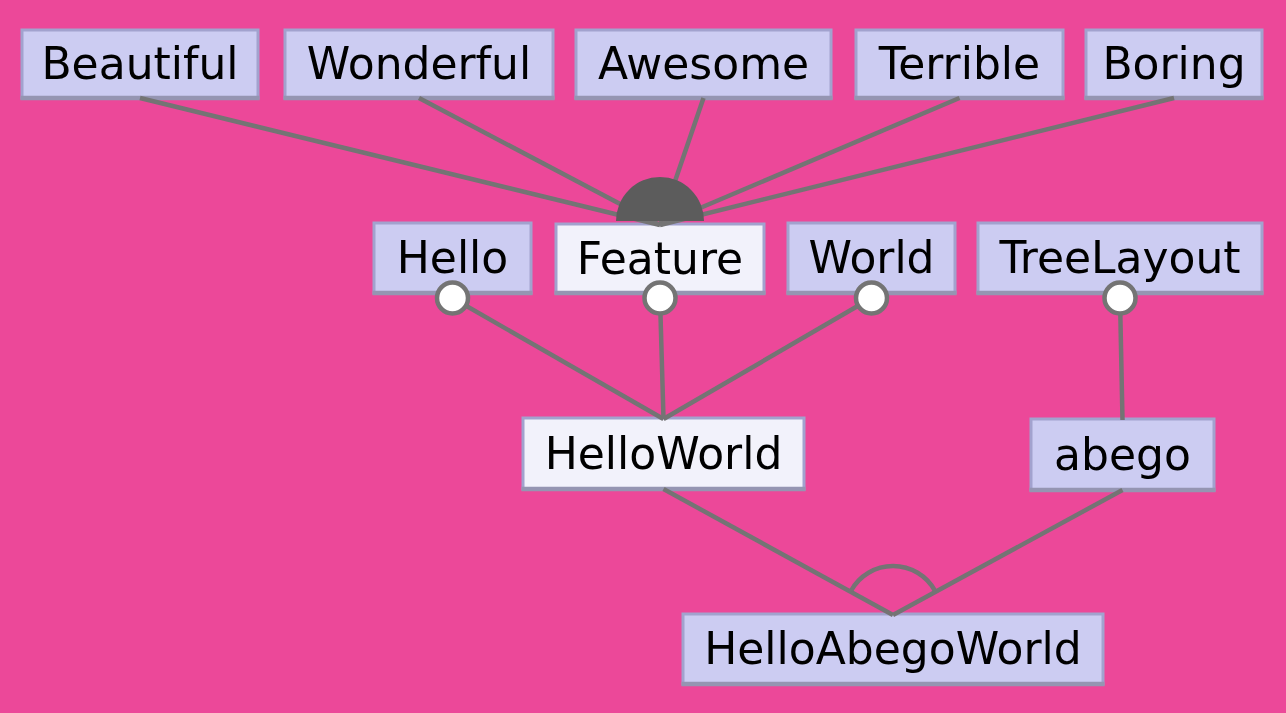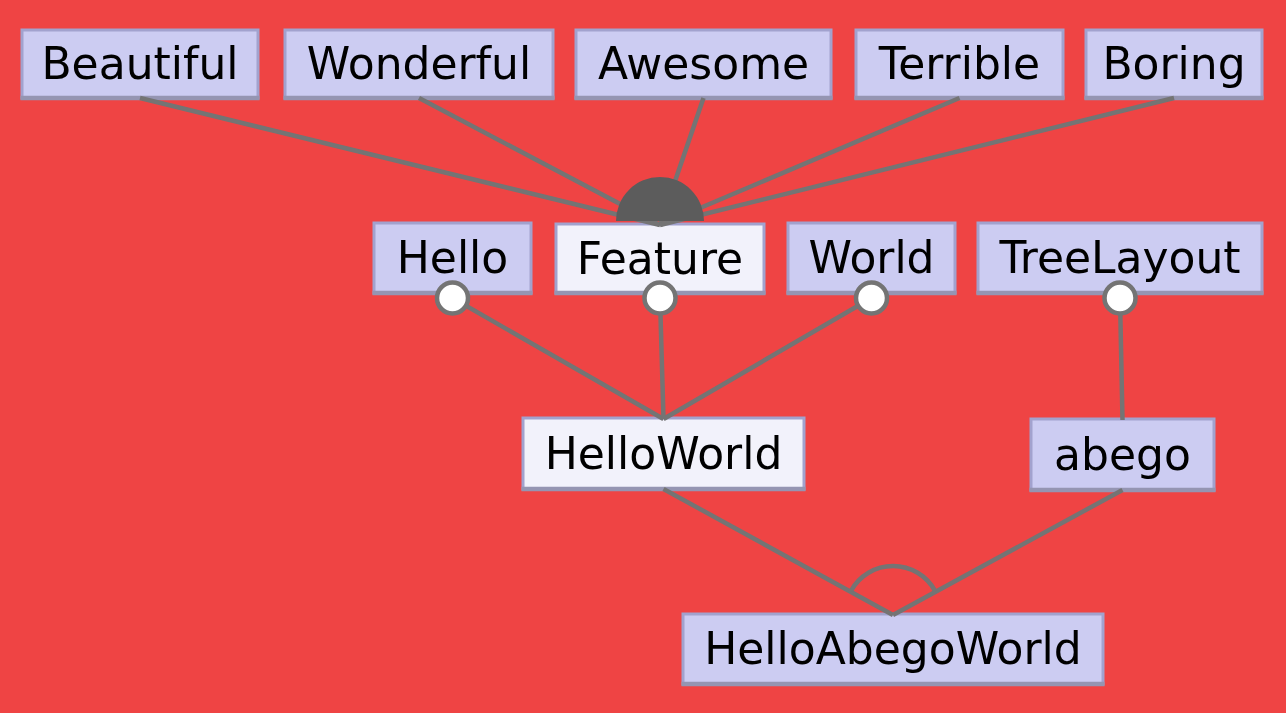--- a/index.html
+++ b/index.html
@@ -4,21 +4,21 @@
 <style>
   html, body {
     margin: 0; padding: 0;
     background: #ffffff;
     width: 1286px; height: 713px;
     overflow: hidden;
   }
   .canvas {
     position: relative;
     width: 1286px; height: 713px;
-    background: #ef4444;
+    background: #ec4899;
   }
   svg { display: block; }
   svg text {
     font-family: "DejaVu Sans", "Liberation Sans", sans-serif;
   }
 </style>
 </head>
 <body>
 
 <div class="canvas">

